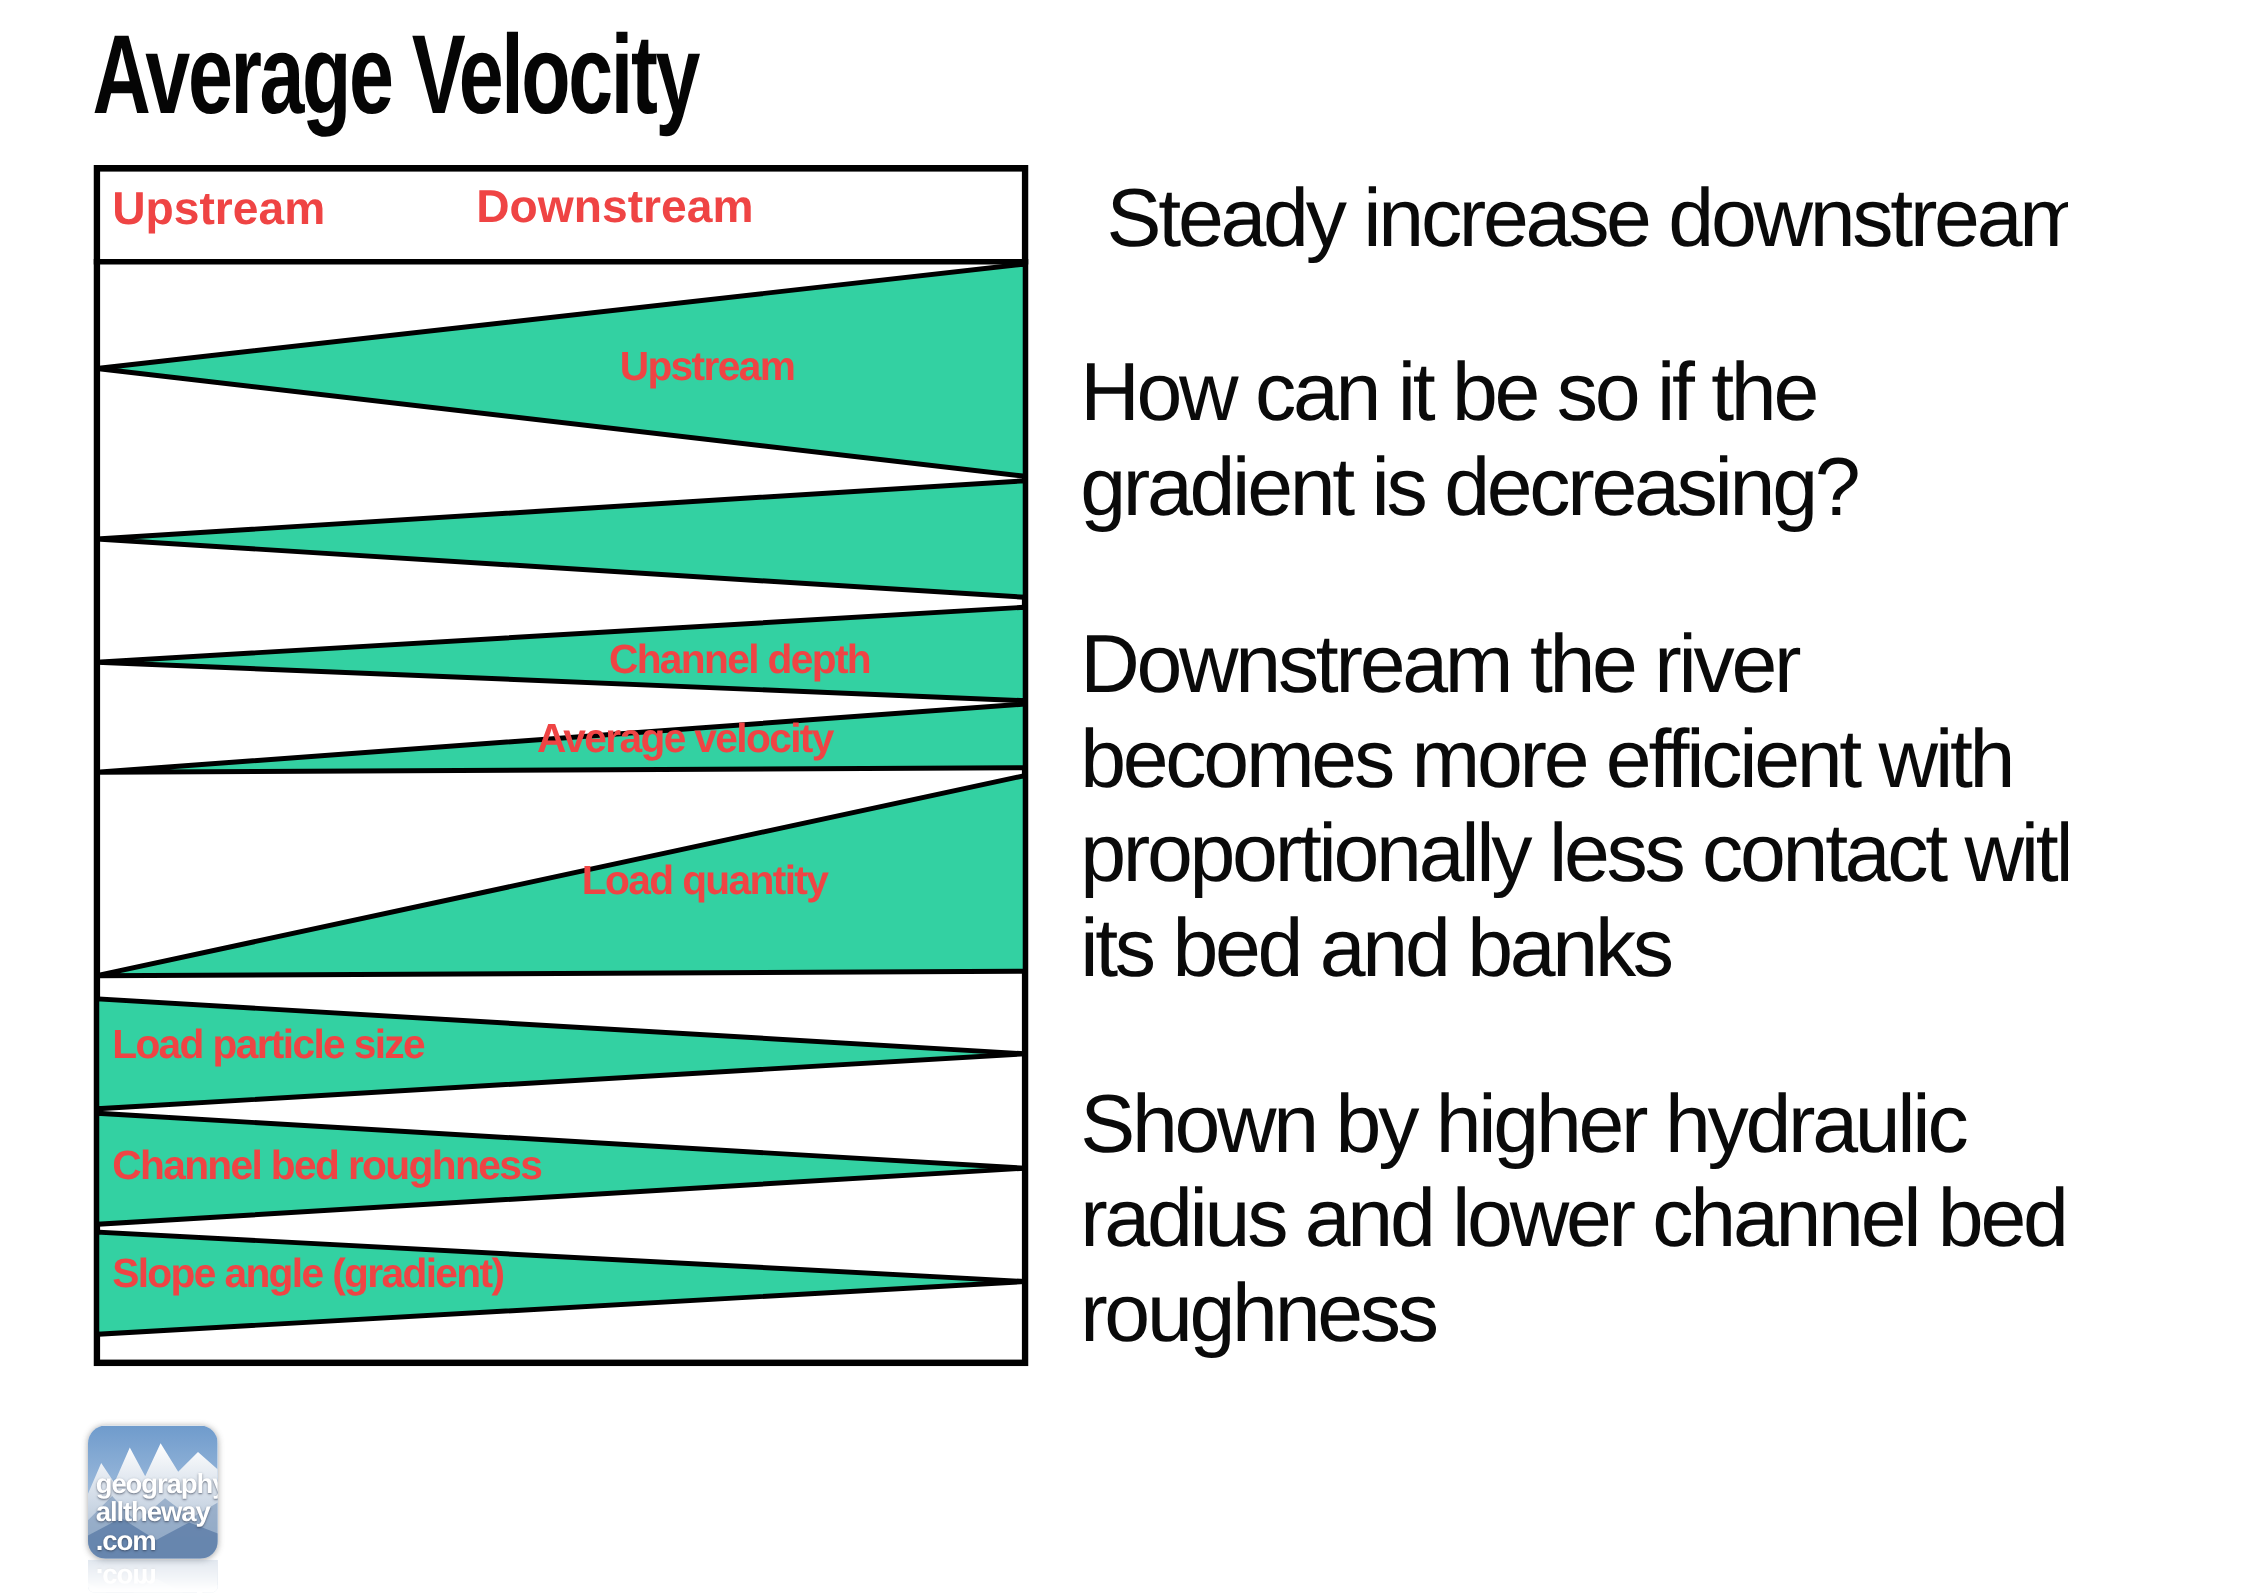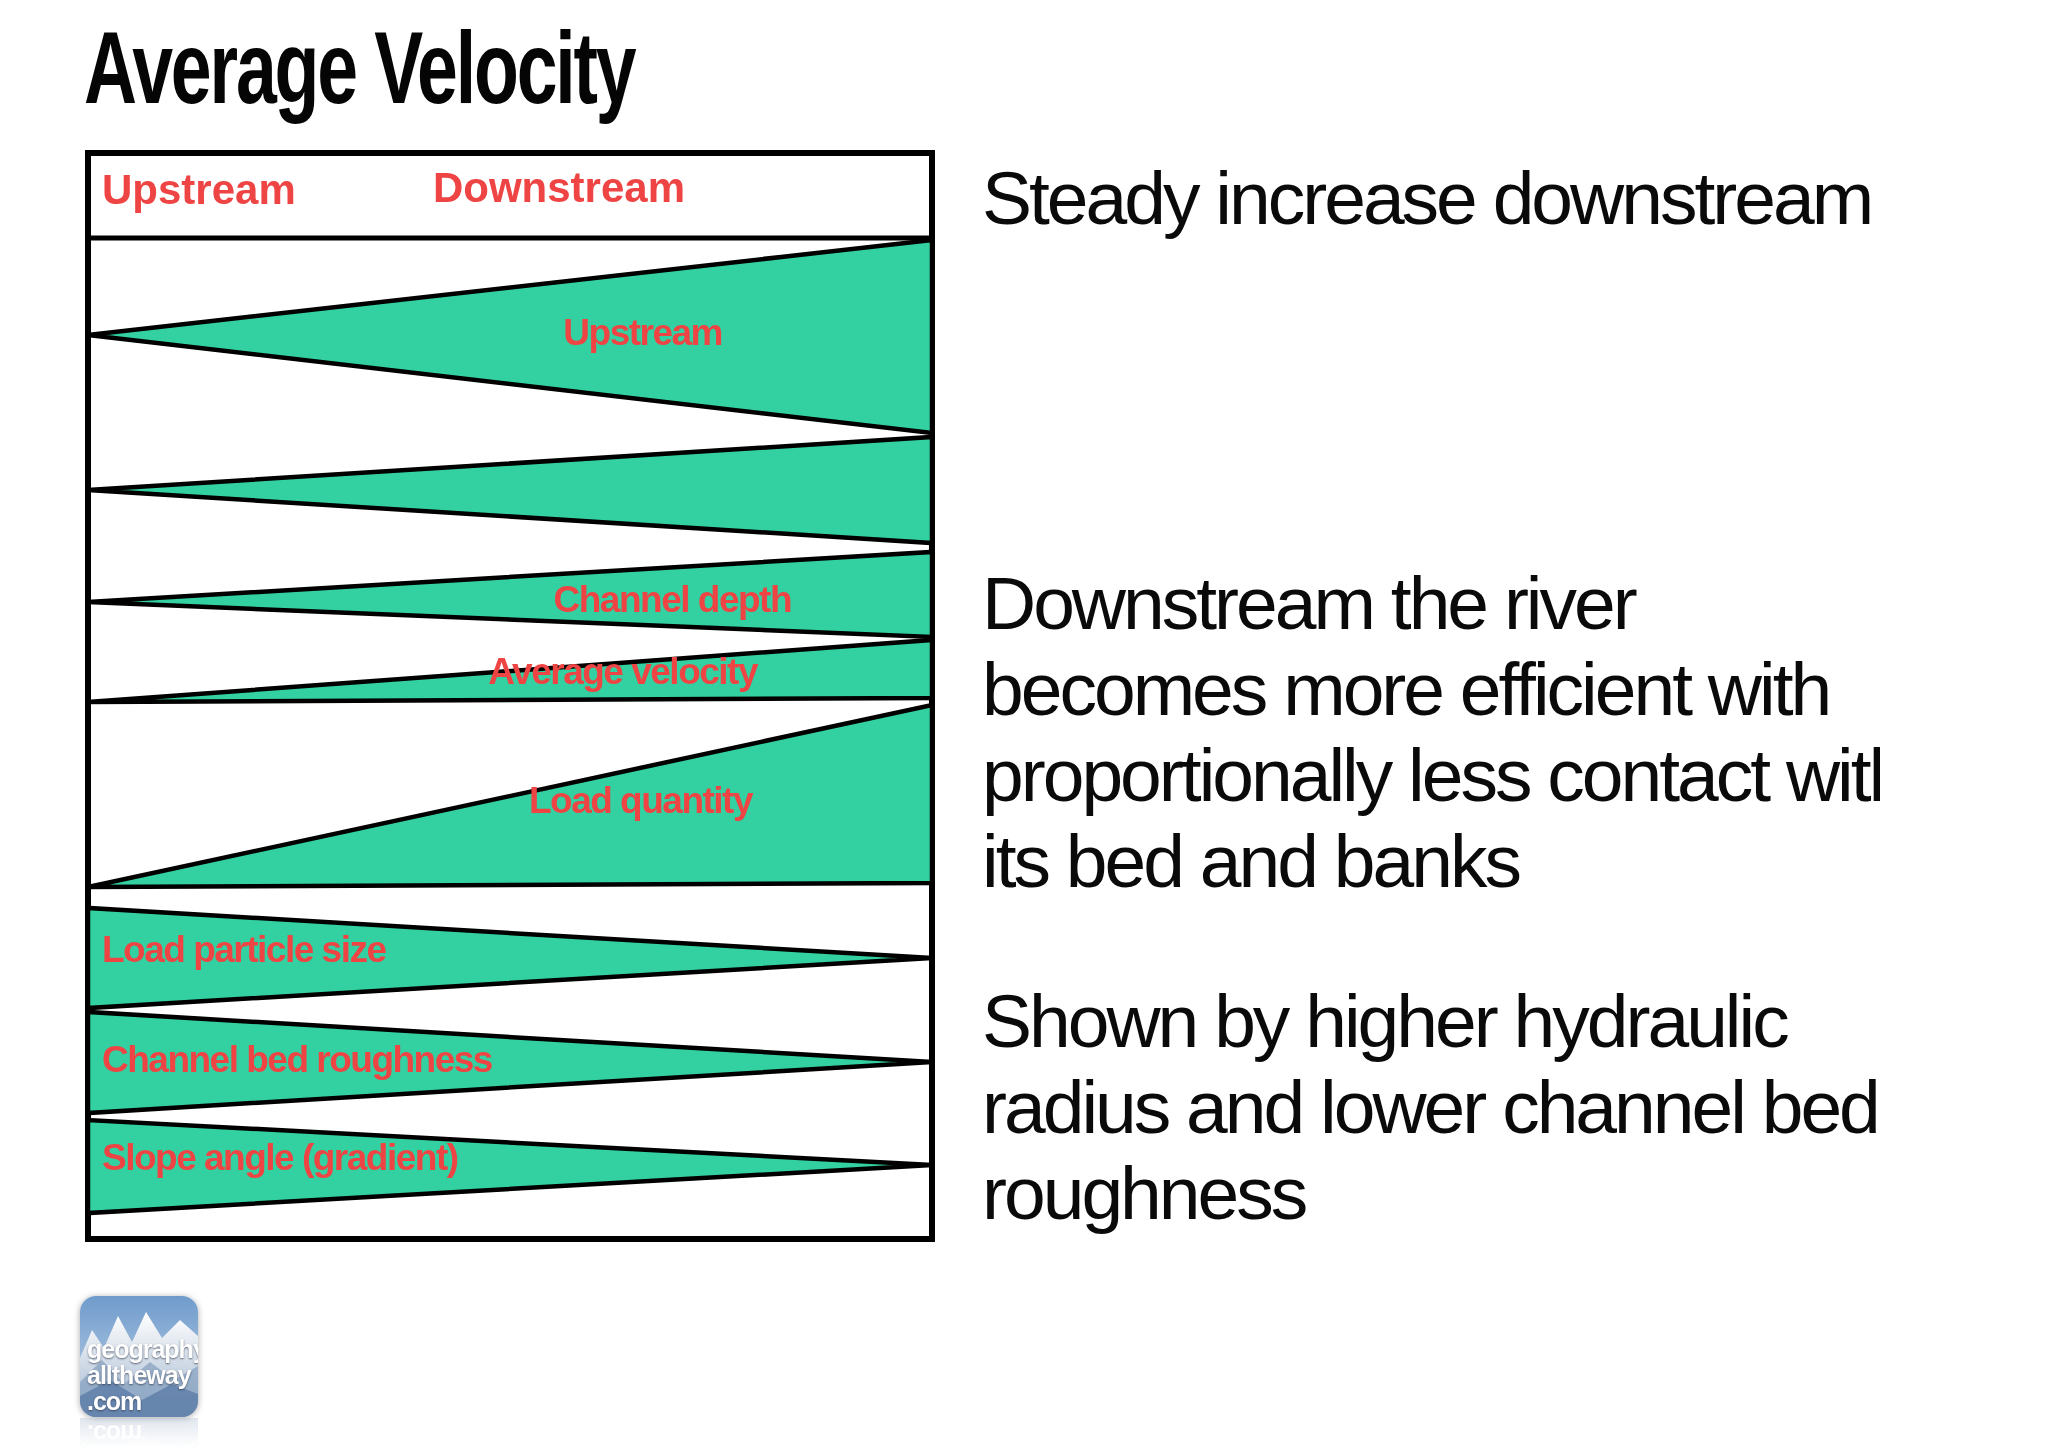--- a/index.html
+++ b/index.html
@@ -90,21 +90,23 @@
   <div class="diagram-label hdr" style="right:1195px;top:164px;">Downstream</div>
 
   <div class="diagram-label wlab" style="right:1158px;top:313px;">Upstream</div>
   <div class="diagram-label wlab" style="right:1089px;top:580px;">Channel depth</div>
   <div class="diagram-label wlab" style="right:1123px;top:652px;">Average velocity</div>
   <div class="diagram-label wlab" style="right:1128px;top:781px;">Load quantity</div>
   <div class="diagram-label wlab" style="left:102px;top:930px;">Load particle size</div>
   <div class="diagram-label wlab" style="left:102px;top:1138px;">Slope angle (gradient)</div>
   <div class="diagram-label wlab" style="left:102px;top:1040px;">Channel bed roughness</div>
 
-  <div class="note" style="top:155px;">Steady increase downstream</div>
+  <div class="note" style="top:155px;margin-left:24px;">Steady increase downstream</div>
+  <div class="note" style="top:313px;">How can it be so if the
+gradient is decreasing?</div>
   <div class="note" style="top:560px;">Downstream the river
 becomes more efficient with
 proportionally less contact with
 its bed and banks</div>
   <div class="note" style="top:978px;">Shown by higher hydraulic
 radius and lower channel bed
 roughness</div>
 
   <div class="logo-wrap">
     <div class="logo" id="logo-main">

